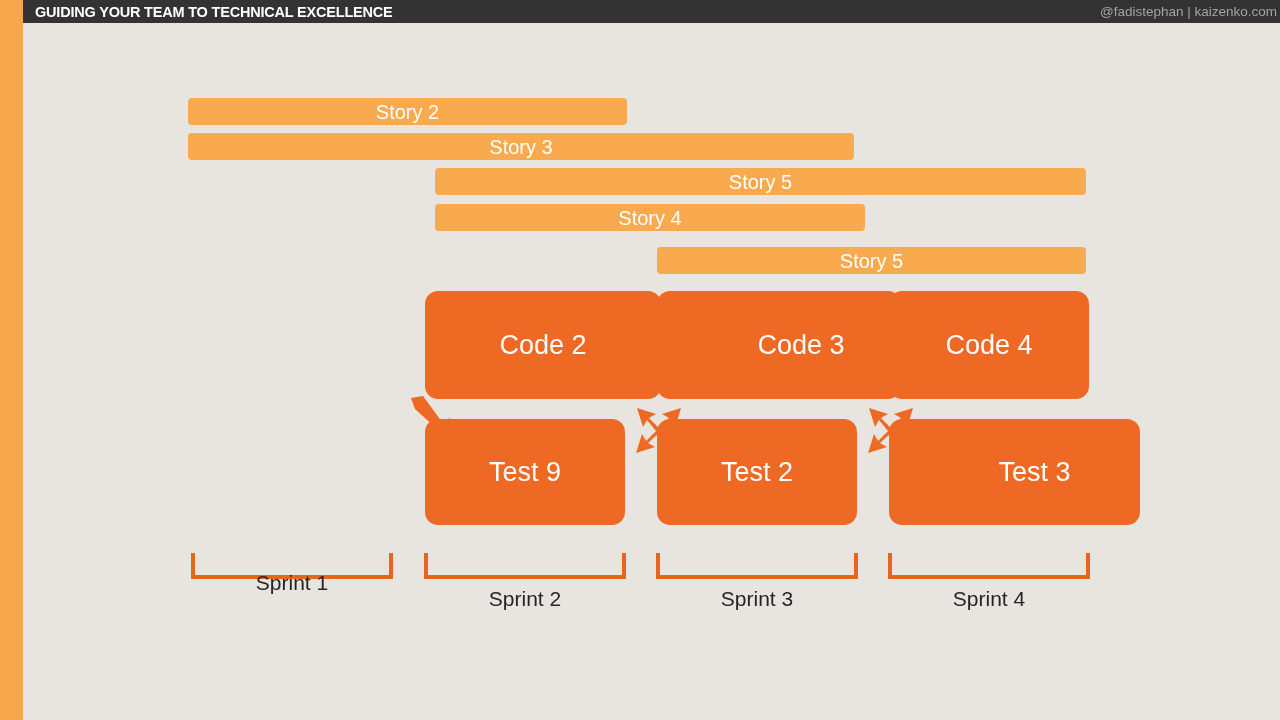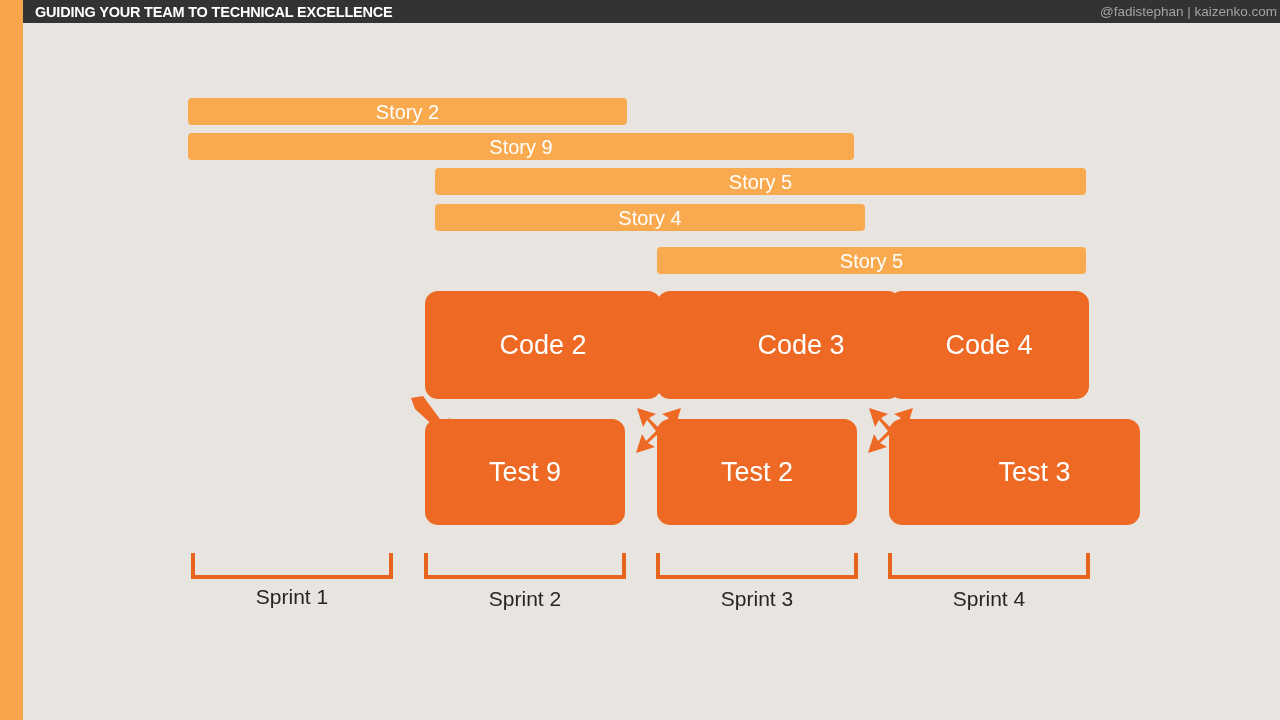--- a/index.html
+++ b/index.html
@@ -134,21 +134,21 @@
     <div class="header-title">GUIDING YOUR TEAM TO TECHNICAL EXCELLENCE</div>
     <div class="header-handle">@fadistephan | kaizenko.com</div>
   </div>
 
   <div class="canvas">
 
     <div class="story-bar" style="left:165px; top:75px; width:439px;">
       <span class="story-label">Story 2</span>
     </div>
     <div class="story-bar" style="left:165px; top:110px; width:666px;">
-      <span class="story-label">Story 9</span>
+      <span class="story-label">Story 3</span>
     </div>
     <div class="story-bar" style="left:412px; top:145px; width:651px;">
       <span class="story-label">Story 5</span>
     </div>
     <div class="story-bar" style="left:412px; top:181px; width:430px;">
       <span class="story-label">Story 4</span>
     </div>
     <div class="story-bar" style="left:634px; top:224px; width:429px;">
       <span class="story-label">Story 5</span>
     </div>
@@ -186,21 +186,21 @@
     </svg>
 
     <svg class="arrow-svg" style="left:844px; top:384px;" width="48" height="48" viewBox="0 0 48 48">
       <g fill="#ee6a24">
         <path d="M46,1 L27,7 L34,11 L24,21 L14,11 L21,7 L2,1 L8,20 L12,13 L21,24 L11,34 L7,27 L1,46 L20,40 L13,36 L24,26 L34,36 L27,40 L46,46 L40,27 L36,34 L26,24 L36,14 L40,21 Z"></path>
       </g>
     </svg>
 
     <div class="sprint-group" style="left:168px; top:530px; width:202px; height:70px;">
       <div class="sprint-bracket" style="width:202px; height:26px;"></div>
-      <div class="sprint-label" style="top:32px;">Sprint 1</div>
+      <div class="sprint-label" style="top:18px;">Sprint 1</div>
     </div>
     <div class="sprint-group" style="left:401px; top:530px; width:202px; height:70px;">
       <div class="sprint-bracket" style="width:202px; height:26px;"></div>
       <div class="sprint-label" style="top:34px;">Sprint 2</div>
     </div>
     <div class="sprint-group" style="left:633px; top:530px; width:202px; height:70px;">
       <div class="sprint-bracket" style="width:202px; height:26px;"></div>
       <div class="sprint-label" style="top:34px;">Sprint 3</div>
     </div>
     <div class="sprint-group" style="left:865px; top:530px; width:202px; height:70px;">

